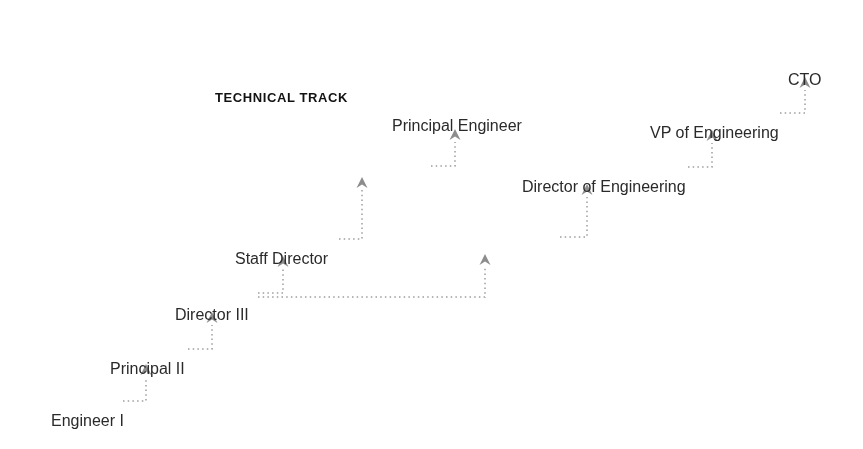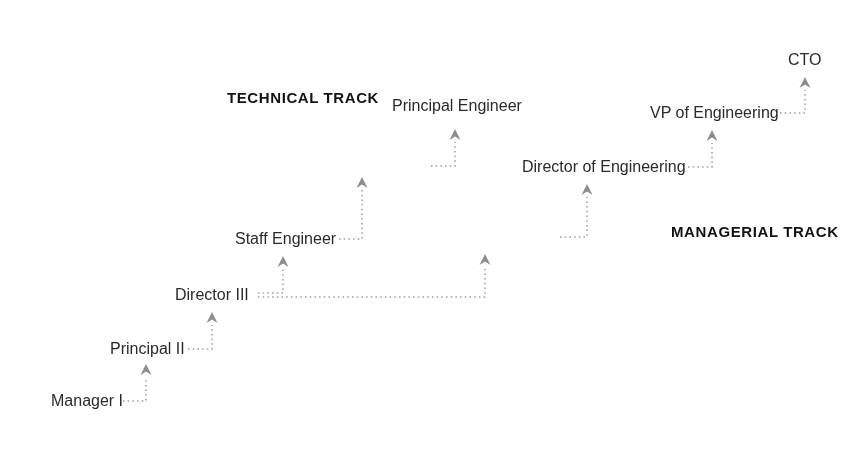--- a/index.html
+++ b/index.html
@@ -32,30 +32,30 @@
     fill: #8d8d8d;
     stroke: none;
   }
   .node {
     position: absolute;
     transform: translateY(-50%);
     font-size: 16px;
     line-height: 1;
     color: #2a2a2a;
     white-space: nowrap;
+    margin-top: 20px;
   }
   .track-label {
     position: absolute;
     transform: translateY(-50%);
-    font-size: 15px;
+    font-size: 13px;
     font-weight: 700;
     letter-spacing: 0.6px;
     color: #121212;
     white-space: nowrap;
-    margin-left: 12px;
   }
 </style>
 </head>
 <body>
 
 <div id="canvas">
 
   <svg id="arrows" viewBox="0 0 863 449" xmlns="http://www.w3.org/2000/svg">
 
     <g>
@@ -99,29 +99,28 @@
     </g>
 
     <g>
       <path class="edge" d="M780,113 H805 V90"></path>
       <polygon class="head" points="805,77 799.5,88 805,84.5 810.5,88"></polygon>
     </g>
   </svg>
 
   <div class="track-label" style="left:215px; top:97px">TECHNICAL TRACK</div>
 
-  <div class="track-label" style="left:659px; top:231px">MANAGERIAL TRACK</div>
 
-  <div class="node" style="left:51px; top:401px">Manager I</div>
+  <div class="node" style="left:51px; top:401px">Engineer I</div>
 
   <div class="node" style="left:110px; top:349px">Principal II</div>
 
   <div class="node" style="left:175px; top:295px">Director III</div>
 
-  <div class="node" style="left:235px; top:239px">Staff Engineer</div>
+  <div class="node" style="left:235px; top:239px">Staff Director</div>
 
 
   <div class="node" style="left:392px; top:106px">Principal Engineer</div>
 
 
   <div class="node" style="left:522px; top:167px">Director of Engineering</div>
 
   <div class="node" style="left:650px; top:113px">VP of Engineering</div>
 
   <div class="node" style="left:788px; top:60px">CTO</div>

